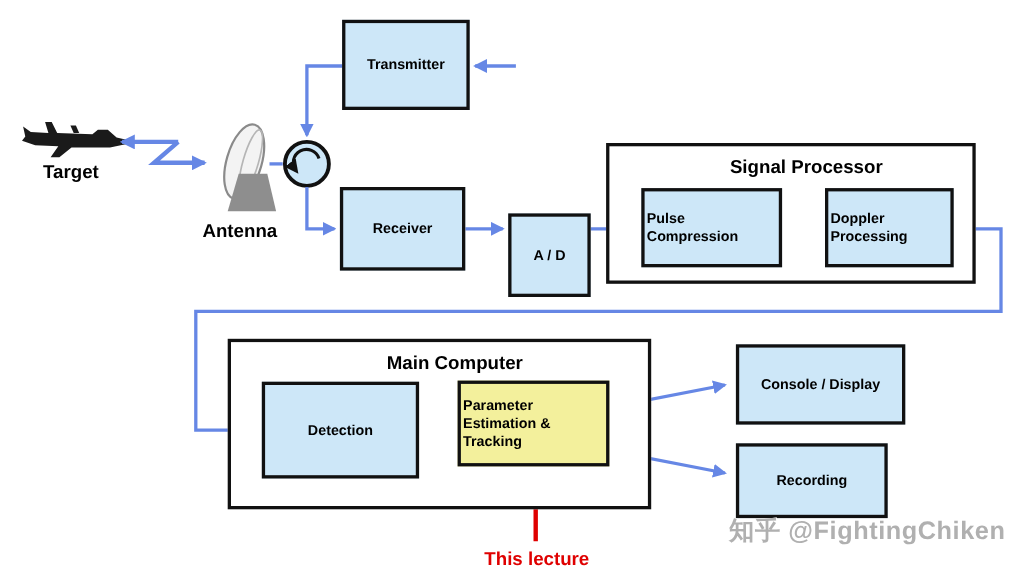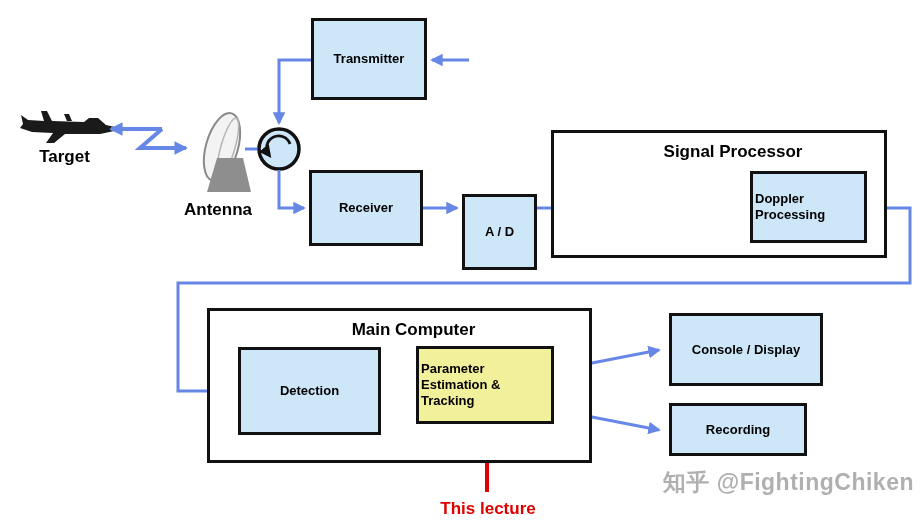--- a/index.html
+++ b/index.html
@@ -114,30 +114,31 @@
     <div class="container-title">Main Computer</div>
   </div>
 
   <div class="box" style="left:311px;top:18px;width:116px;height:82px;">Transmitter</div>
 
 
   <div class="box" style="left:309px;top:170px;width:114px;height:76px;">Receiver</div>
 
   <div class="box" style="left:462px;top:171px;width:75px;height:76px;margin-top:23px;">A / D</div>
 
+  <div class="box" style="left:583px;top:171px;width:128px;height:72px;">Pulse Compression</div>
 
   <div class="box" style="left:750px;top:171px;width:117px;height:72px;">Doppler Processing</div>
 
   <div class="box" style="left:238px;top:347px;width:143px;height:88px;">Detection</div>
 
   <div class="box highlight" style="left:416px;top:346px;width:138px;height:78px;">Parameter Estimation &amp; Tracking</div>
 
   <div class="box" style="left:669px;top:313px;width:154px;height:73px;">Console / Display</div>
 
-  <div class="box" style="left:669px;top:403px;width:138px;height:53px;">Recording</div>
+  <div class="box" style="left:669px;top:403px;width:138px;height:68px;">Recording</div>
 
   <div class="scene-label" style="left:17px;top:147px;width:95px;">Target</div>
 
   <div class="scene-label" style="left:168px;top:200px;width:100px;">Antenna</div>
 
   <div class="annotation" style="left:428px;top:499px;width:120px;">This lecture</div>
 
   <div class="watermark">知乎 @FightingChiken</div>
 
 </div>

